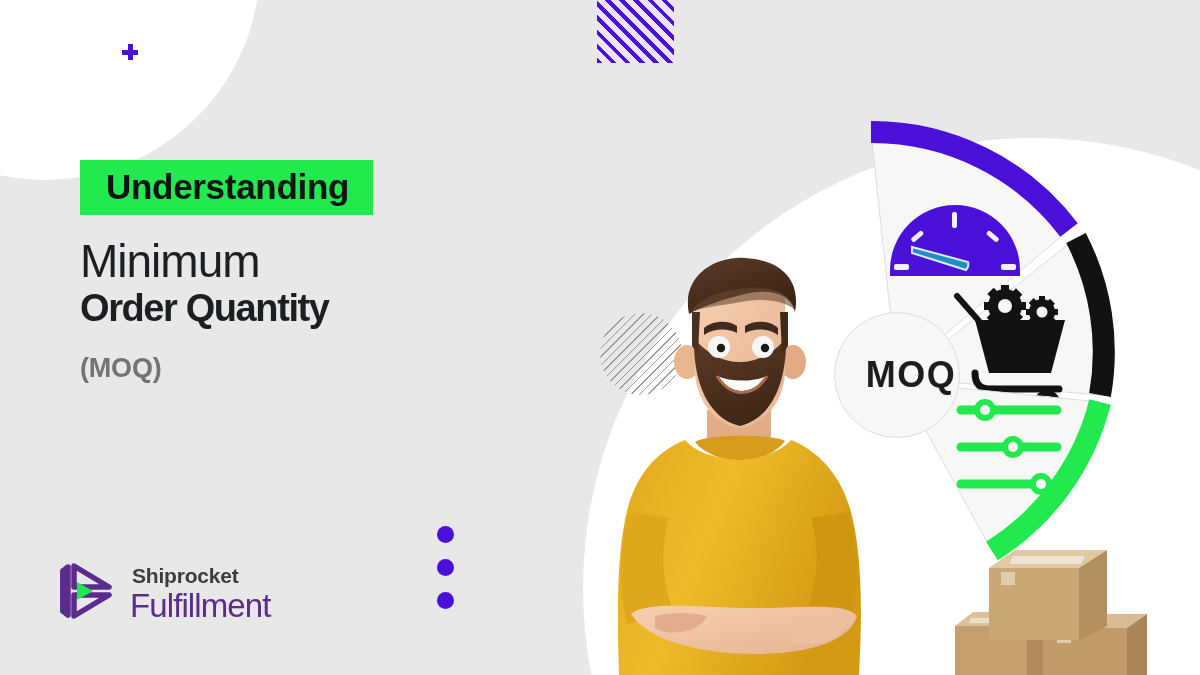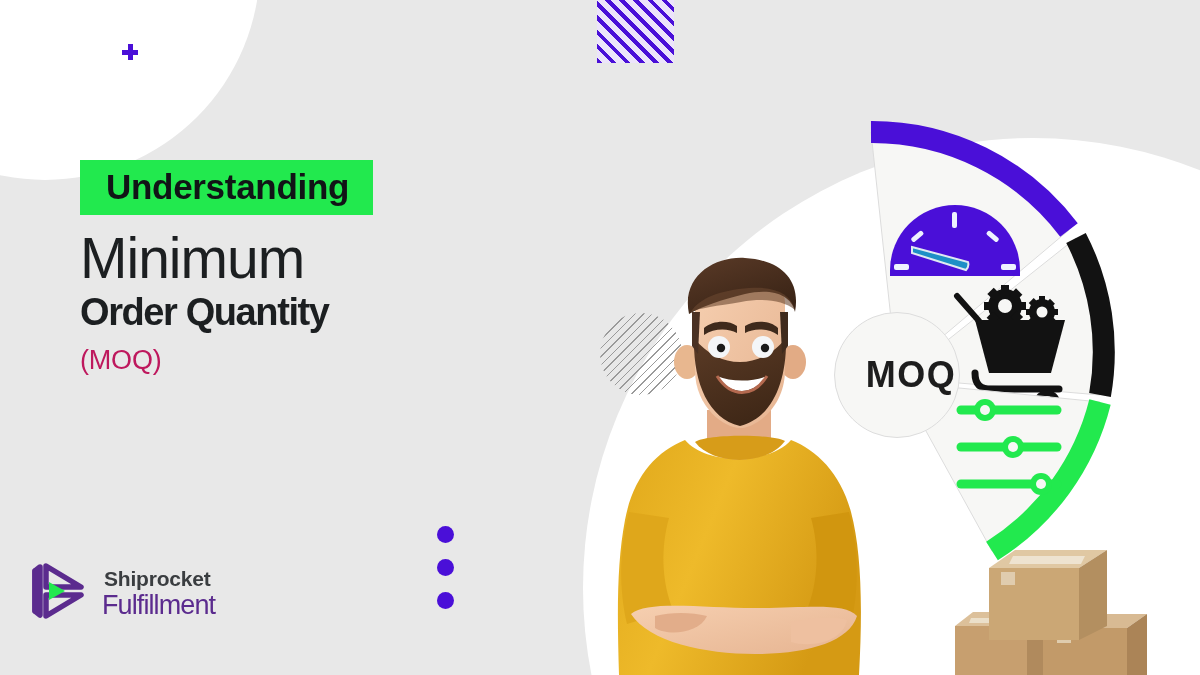--- a/index.html
+++ b/index.html
@@ -68,47 +68,47 @@
   .eyebrow{
     display:inline-block;
     background:#22e94e;
     color:#111416;
     font-size:35px; font-weight:bold;
     letter-spacing:-0.3px;
     padding:9px 24px 11px 26px;
     line-height:1;
   }
   .title-thin{
-    margin-top:14px;
-    font-size:57px; font-weight:300; color:#1c1f21;
+    margin-top:22px;
+    font-size:46px; font-weight:300; color:#1c1f21;
     line-height:1.05; letter-spacing:-1px;
   }
   .title-bold{
     margin-top:4px;
     font-size:38px; font-weight:bold; color:#1c1f21;
     line-height:1.05; letter-spacing:-1.4px;
   }
   .title-sub{
-    margin-top:12px;
-    font-size:27px; font-weight:400; color:#be185d;
+    margin-top:24px;
+    font-size:27px; font-weight:700; color:#737373;
     letter-spacing:-0.2px;
   }
 
   
   .logo{
-    position:absolute; left:24px; top:558px;
+    position:absolute; left:52px; top:558px;
     display:flex; align-items:center; gap:12px;
   }
   .logo-words{ display:flex; flex-direction:column; line-height:1; }
   .logo-top{
     font-size:21px; font-weight:600; color:#3a3d40;
     letter-spacing:-0.2px; margin-bottom:3px; margin-left:2px;
   }
   .logo-bottom{
-    font-size:27px; font-weight:500; color:#5b2b8e;
+    font-size:33px; font-weight:500; color:#5b2b8e;
     letter-spacing:-0.9px;
   }
 
   
   .person{ position:absolute; left:595px; top:250px; width:320px; height:425px; }
 
   
   .fan{ position:absolute; left:800px; top:110px; width:400px; height:460px; }
 
   

